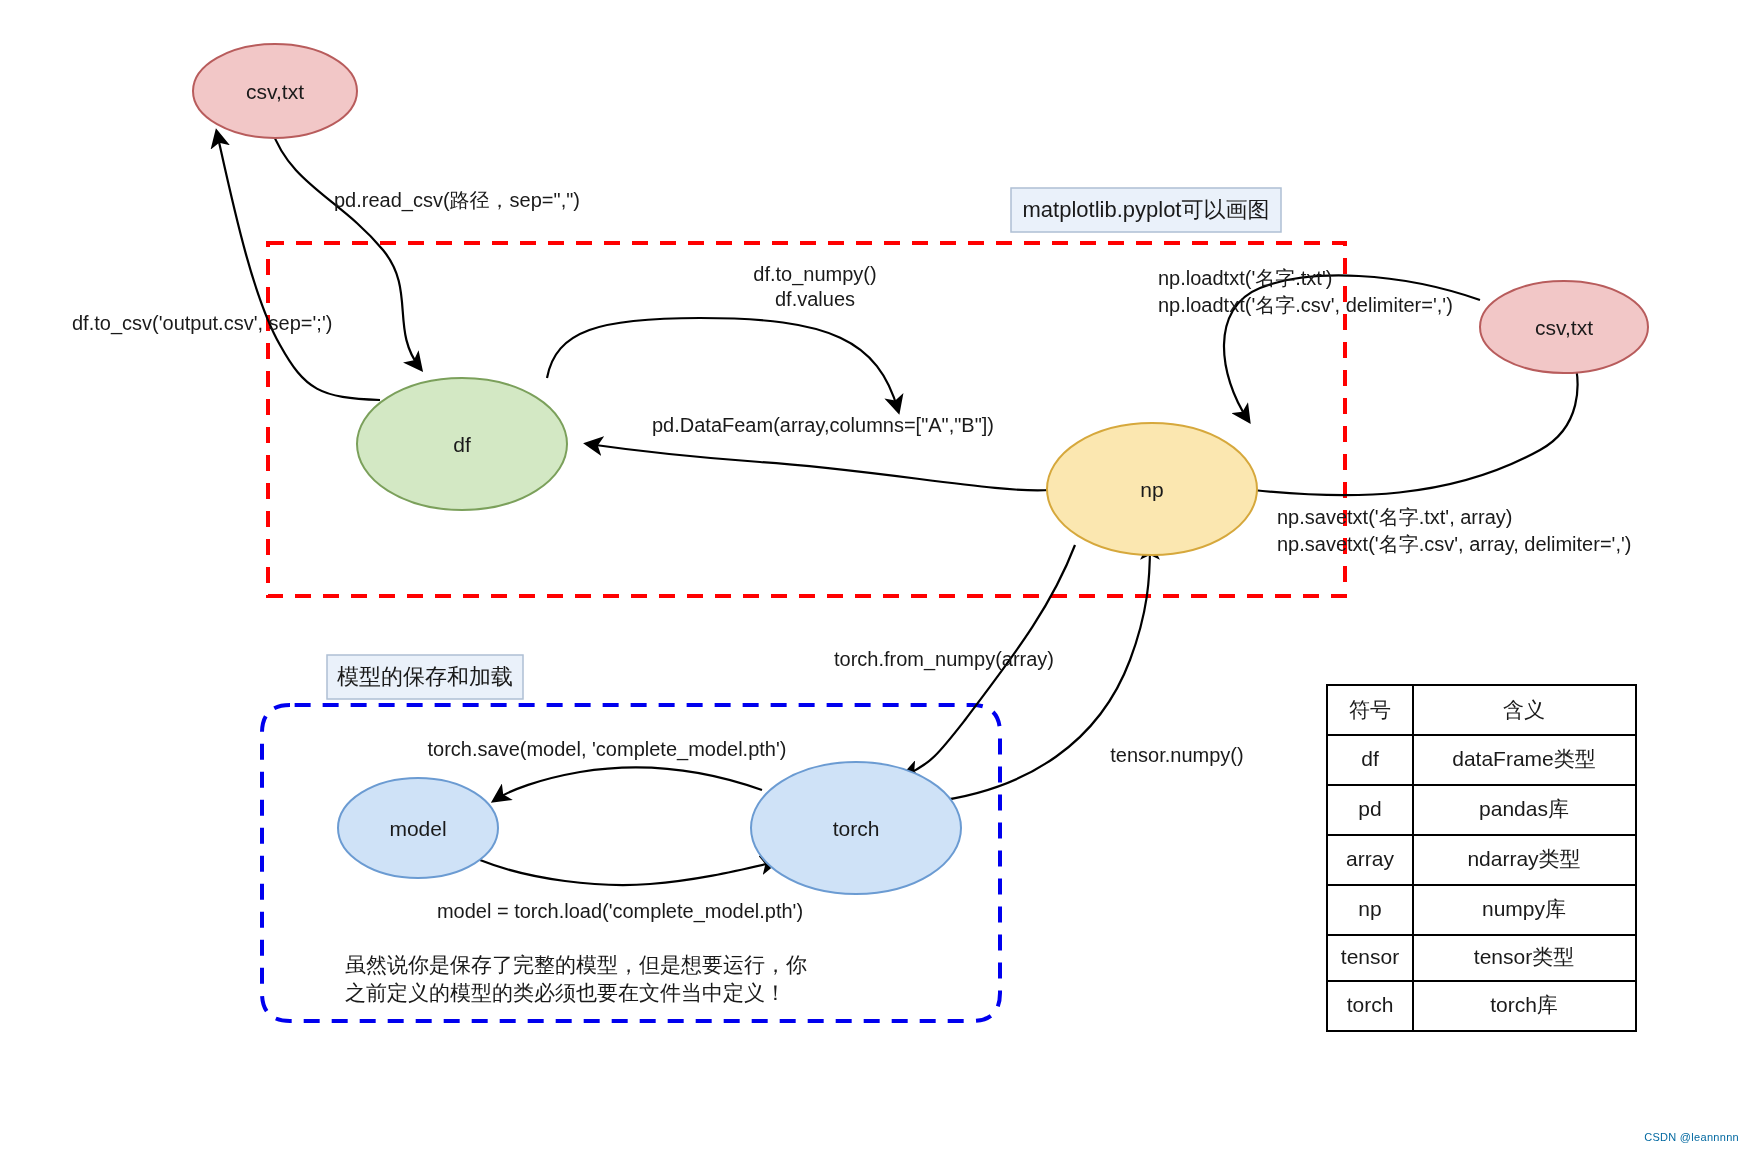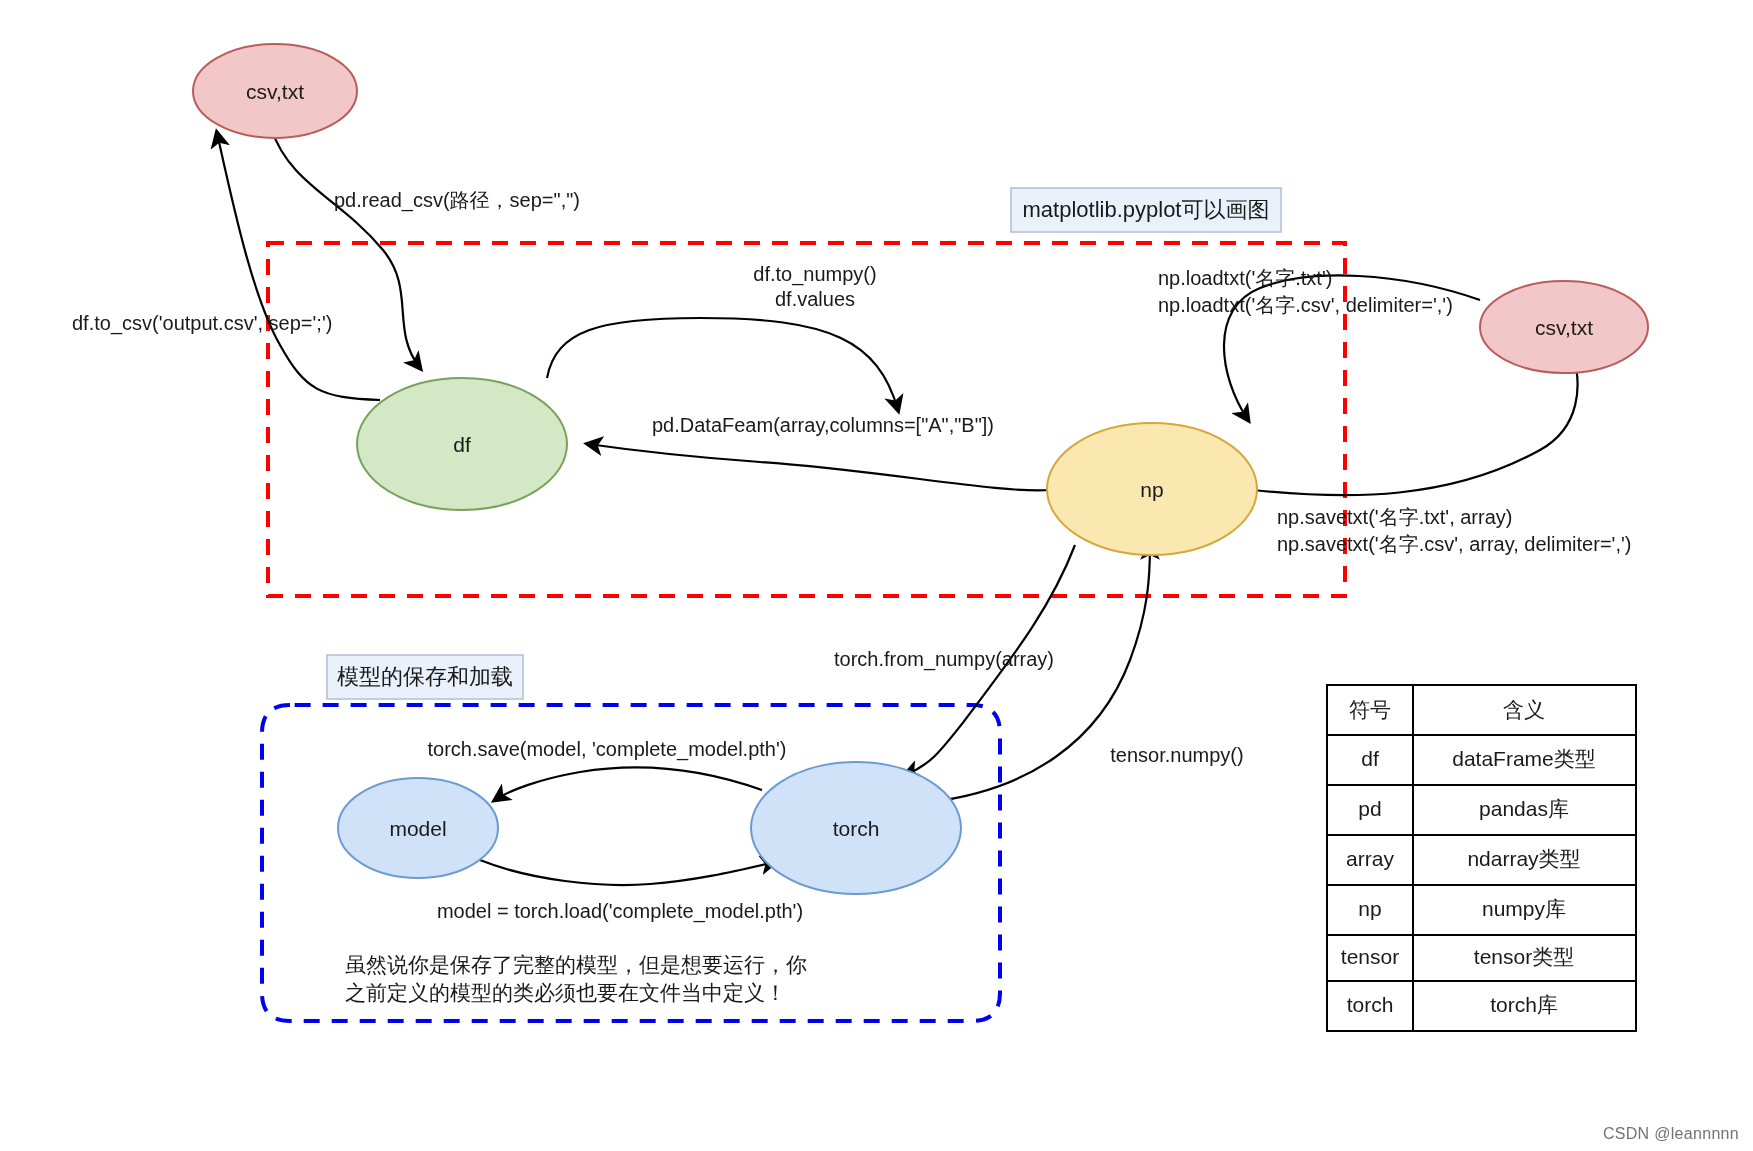--- a/index.html
+++ b/index.html
@@ -57,22 +57,22 @@
   .flow-line {
     fill: none;
     stroke: #000000;
     stroke-width: 2.2;
   }
   .watermark {
     position: absolute;
     right: 14px;
     bottom: 8px;
     font-family: "Liberation Sans", "DejaVu Sans", sans-serif;
-    font-size: 16px;
-    color: #737373;
+    font-size: 11px;
+    color: #0369a1;
     letter-spacing: 0.3px;
     text-align: center;
   }
 </style>
 </head>
 <body>
 
 <svg id="canvas" viewBox="0 0 1753 1151" xmlns="http://www.w3.org/2000/svg">
 
   <defs>

